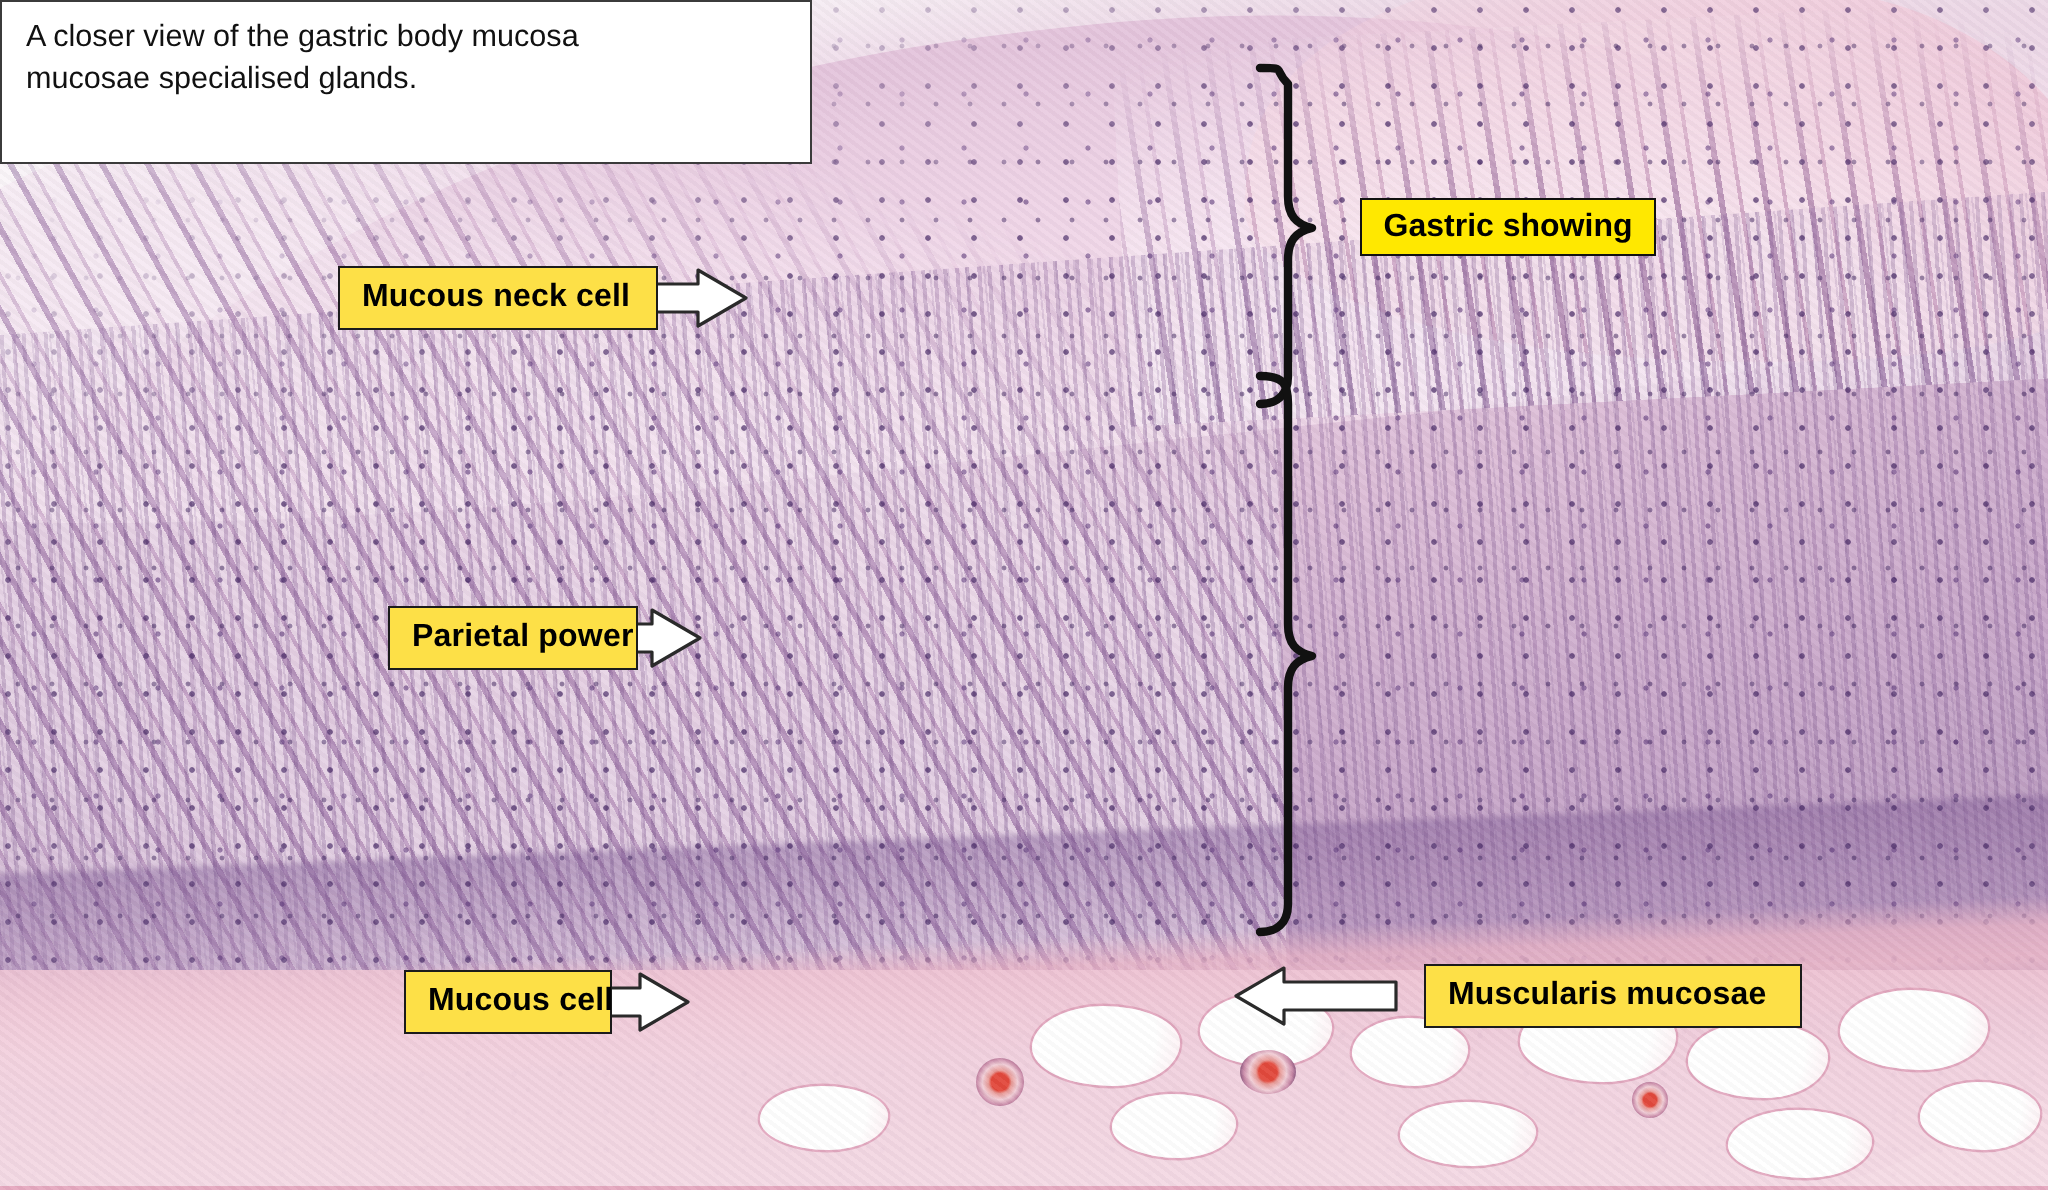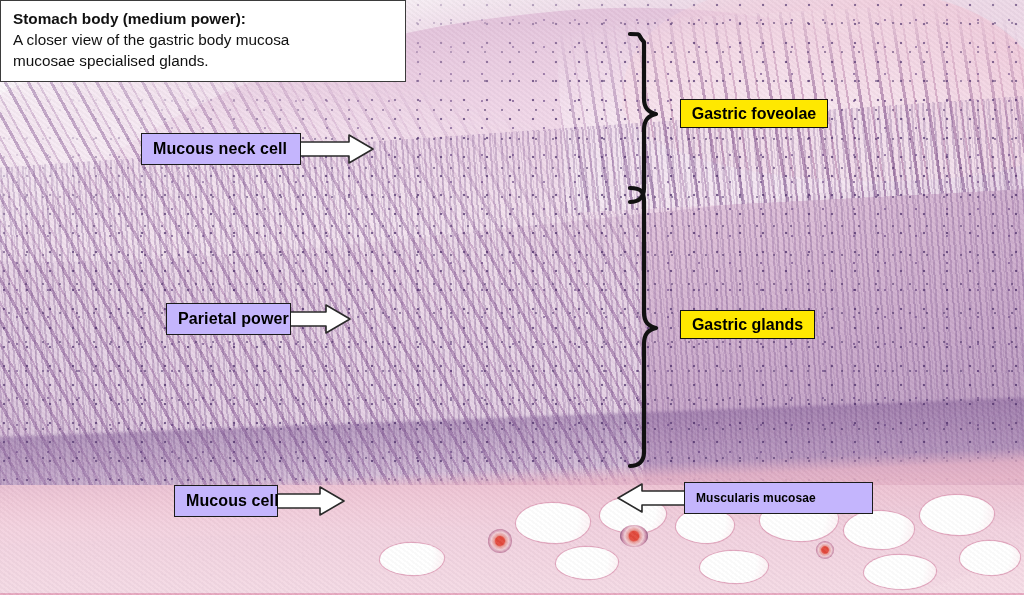--- a/index.html
+++ b/index.html
@@ -166,29 +166,30 @@
       repeating-linear-gradient(37deg, rgba(255,255,255,.05) 0 2px, rgba(0,0,0,.022) 2px 4px);
     pointer-events:none;
   }
   .thin-line{
     position:absolute;left:0;right:0;height:2px;
     background:#e6a8bf;
   }
 
   .label-box{
     position:absolute;
-    background:#c4b5fd;
+    background:#fde047;
     border:1.3px solid #1b1b1b;
     box-sizing:border-box;
     display:flex;align-items:center;
     padding:0 11px;
     font-weight:bold;
     color:#000;
     white-space:nowrap;
     letter-spacing:.1px;
+    margin-left:28px;
   }
 
   .caption-box{
     position:absolute;
     left:0;top:0;
     width:406px;height:82px;
     background:#fff;
     border:1.2px solid #3b3b3b;
     box-sizing:border-box;
     padding:7px 10px 0 12px;
@@ -250,44 +251,40 @@
       <div class="vessel" style="left:488px;top:44px;width:24px;height:24px;"></div>
       <div class="vessel" style="left:620px;top:40px;width:28px;height:22px;"></div>
       <div class="vessel" style="left:816px;top:56px;width:18px;height:18px;"></div>
     </div>
 
     <div class="thin-line" style="bottom:0;"></div>
     <div class="grain"></div>
   </div>
 
   <div class="caption-box">
-    <span class="caption-title">Stomach body (medium power):</span>
     <span class="caption-body">A closer view of the gastric body mucosa</span>
     <span class="caption-body">mucosae specialised glands.</span>
   </div>
 
   <div class="brace" style="left:626px;top:26px;width:34px;height:180px;">
     <svg width="34" height="180" viewBox="0 0 34 180">
       <path d="M4 8 C 18 8, 10 8, 18 16 L18 72 C18 82, 22 86, 30 88 C22 90, 18 94, 18 104 L18 162 C18 172, 12 176, 4 176" fill="none" stroke="#111" stroke-width="4.2" stroke-linecap="round" stroke-linejoin="round"></path>
     </svg>
   </div>
 
   <div class="brace" style="left:626px;top:180px;width:34px;height:292px;">
     <svg width="34" height="292" viewBox="0 0 34 292">
       <path d="M4 8 C 16 8, 18 12, 18 22 L18 132 C18 142, 22 146, 30 148 C22 150, 18 154, 18 164 L18 272 C18 282, 12 286, 4 286" fill="none" stroke="#111" stroke-width="4.2" stroke-linecap="round" stroke-linejoin="round"></path>
     </svg>
   </div>
 
   <div class="yellow-box" style="left:680px;top:99px;width:148px;height:29px;">
-    <span>Gastric foveolae</span>
-  </div>
-
-  <div class="yellow-box" style="left:680px;top:310px;width:135px;height:29px;">
-    <span>Gastric glands</span>
-  </div>
+    <span>Gastric showing</span>
+  </div>
+
 
   <div class="arrow" style="left:291px;top:134px;width:84px;height:30px;">
     <svg width="84" height="30" viewBox="0 0 84 30">
       <path d="M2 8 L58 8 L58 1 L82 15 L58 29 L58 22 L2 22 Z" fill="#ffffff" stroke="#2a2a2a" stroke-width="1.6" stroke-linejoin="round"></path>
     </svg>
   </div>
   <div class="label-box" style="left:141px;top:133px;width:160px;height:32px;font-size:16px;">
     <span>Mucous neck cell</span>
   </div>
 
@@ -307,17 +304,17 @@
   </div>
   <div class="label-box" style="left:174px;top:485px;width:104px;height:32px;font-size:16px;">
     <span>Mucous cell</span>
   </div>
 
   <div class="arrow" style="left:616px;top:483px;width:84px;height:30px;">
     <svg width="84" height="30" viewBox="0 0 84 30">
       <path d="M82 8 L26 8 L26 1 L2 15 L26 29 L26 22 L82 22 Z" fill="#ffffff" stroke="#2a2a2a" stroke-width="1.6" stroke-linejoin="round"></path>
     </svg>
   </div>
-  <div class="label-box" style="left:684px;top:482px;width:189px;height:32px;font-size:12px;">
+  <div class="label-box" style="left:684px;top:482px;width:189px;height:32px;font-size:16px;">
     <span>Muscularis mucosae</span>
   </div>
 
 </div>
 
 </body></html>

